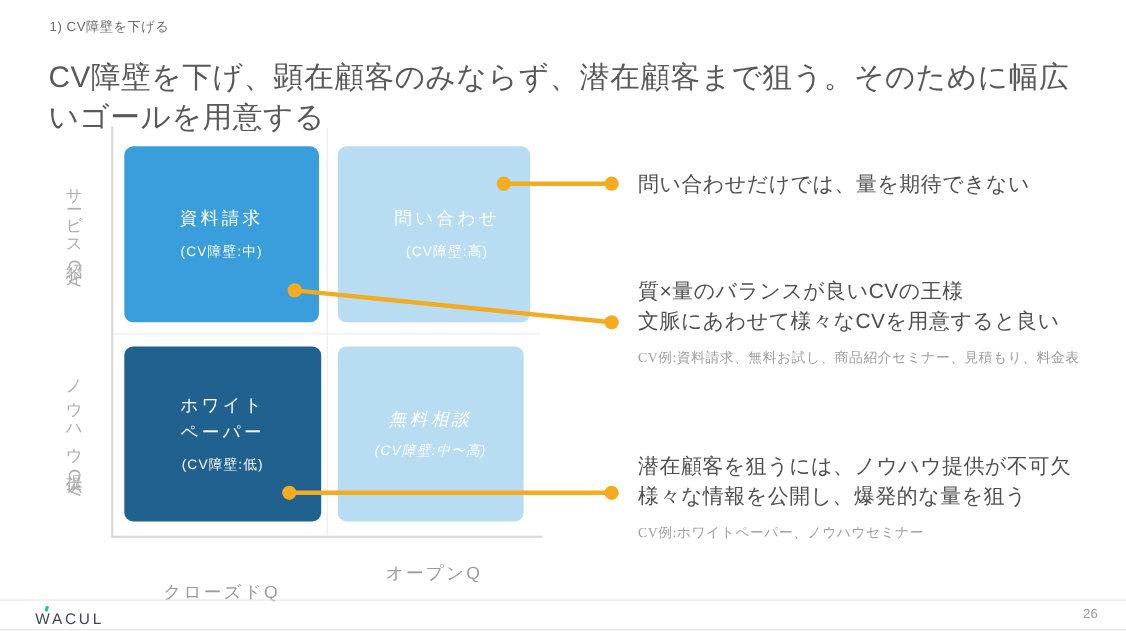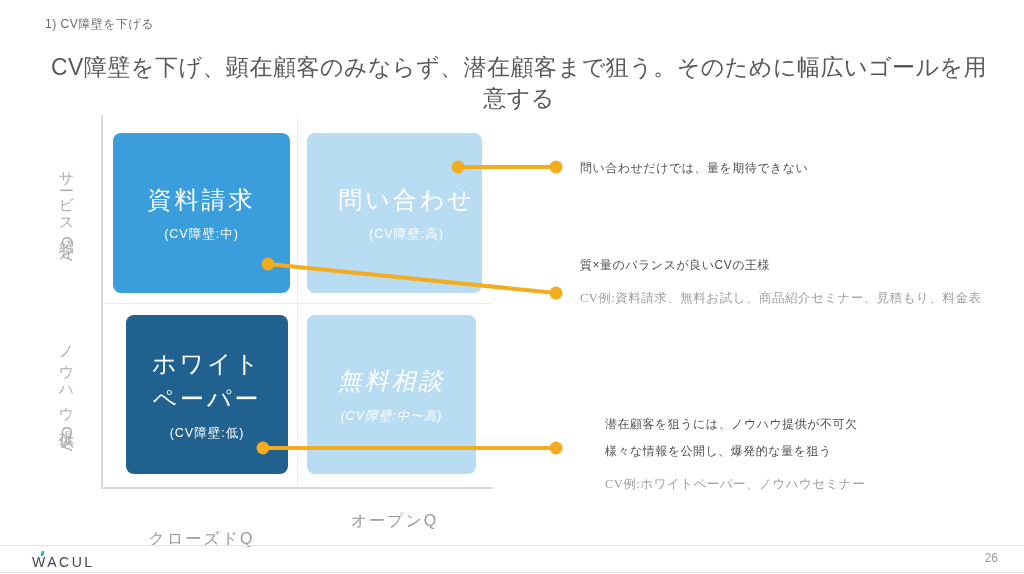--- a/index.html
+++ b/index.html
@@ -12,40 +12,40 @@
   }
   .slide { position: absolute; inset: 0; background: #fff; }
 
   
   .kicker {
     position: absolute; left: 45px; top: 16px;
     font-size: 12px; color: #6b6b6b; letter-spacing: 0.5px;
   }
   .title {
     position: absolute; left: 44px; top: 52px; width: 950px;
-    font-size: 23px; color: #595959; font-weight: 400; letter-spacing: 0.5px; text-align: center;
+    font-size: 27px; color: #595959; font-weight: 400; letter-spacing: 0.5px;
   }
 
   
   .axis-v { position: absolute; left: 101px; top: 115px; width: 2px; height: 374px; background: #d9d9d9; }
   .axis-h { position: absolute; left: 101px; top: 487px; width: 392px; height: 2px; background: #d9d9d9; }
   .grid-v { position: absolute; left: 297px; top: 116px; width: 1px; height: 371px; background: #ececec; }
   .grid-h { position: absolute; left: 103px; top: 303px; width: 388px; height: 1px; background: #ececec; }
 
   
   .quad {
     position: absolute; border-radius: 8px;
     display: flex; flex-direction: column; align-items: center; justify-content: center;
     color: #ffffff; text-align: center;
   }
-  .quad .q-label { font-size: 24px; letter-spacing: 3px; line-height: 1.45; }
+  .quad .q-label { font-size: 16px; letter-spacing: 3px; line-height: 1.45; }
   .quad .q-sub { font-size: 12.5px; letter-spacing: 1px; margin-top: 9px; }
   .q-tl { left: 113px; top: 133px; width: 177px; height: 160px; background: var(--quadrant-medium); }
   .q-tr { left: 307px; top: 133px; width: 175px; height: 160px; background: var(--quadrant-light); padding-left: 24px; }
-  .q-bl { left: 126px; top: 315px; width: 162px; height: 159px; background: var(--quadrant-dark); }
+  .q-bl { left: 113px; top: 315px; width: 179px; height: 159px; background: var(--quadrant-dark); }
   .q-br { left: 307px; top: 315px; width: 169px; height: 159px; background: var(--quadrant-light); font-style: italic; }
 
   
   .ylab {
     position: absolute; left: 54px; width: 24px;
     writing-mode: vertical-rl; text-orientation: mixed;
     display: flex; align-items: center; justify-content: center;
     font-size: 15px; color: #aeaeae; letter-spacing: 4px;
   }
   .ylab-top { top: 133px; height: 160px; }
@@ -58,25 +58,25 @@
   .xlab-right { left: 307px; width: 175px; margin-top: 12px; }
 
   
   .connectors {
     position: absolute; inset: 0; width: 1024px; height: 574px;
     color: var(--accent); pointer-events: none;
   }
 
   
   .note { position: absolute; left: 580px; color: #4f4f4f; }
-  .note .n-line { font-size: 12px; line-height: 27px; letter-spacing: 0.5px; }
+  .note .n-line { font-size: 19px; line-height: 27px; letter-spacing: 0.5px; }
   .note .n-example { font-size: 12.5px; color: #9e9e9e; margin-top: 11px; letter-spacing: 0.5px; font-family: Liberation Serif, serif; }
   .note-1 { top: 155px; }
   .note-2 { top: 252px; }
-  .note-3 { top: 411px; margin-left: 25px; }
+  .note-3 { top: 411px; }
 
   
   .footer-line { position: absolute; left: 0; top: 545px; width: 1024px; height: 1px; background: #e4e4e4; }
   .bottom-line { position: absolute; left: 0; top: 572px; width: 1024px; height: 1px; background: #e0e0e0; }
   .logo {
     position: absolute; left: 32px; top: 554px;
     font-size: 14px; font-weight: normal; letter-spacing: 2.5px; color: #3d4852;
   }
   .logo-tick {
     position: absolute; left: 9px; top: -3px;
@@ -145,20 +145,21 @@
       <circle cx="263" cy="448" r="6.5" fill="currentColor"></circle>
       <circle cx="556" cy="448" r="6.5" fill="currentColor"></circle>
     </g>
   </svg>
 
   <div class="note note-1">
     <div class="n-line">問い合わせだけでは、量を期待できない</div>
   </div>
   <div class="note note-2">
     <div class="n-line">質×量のバランスが良いCVの王様</div>
+    <div class="n-line">文脈にあわせて様々なCVを用意すると良い</div>
     <div class="n-example">CV例:資料請求、無料お試し、商品紹介セミナー、見積もり、料金表</div>
   </div>
   <div class="note note-3">
     <div class="n-line">潜在顧客を狙うには、ノウハウ提供が不可欠</div>
     <div class="n-line">様々な情報を公開し、爆発的な量を狙う</div>
     <div class="n-example">CV例:ホワイトペーパー、ノウハウセミナー</div>
   </div>
 
   <div class="footer-line"></div>
   <div class="logo">

